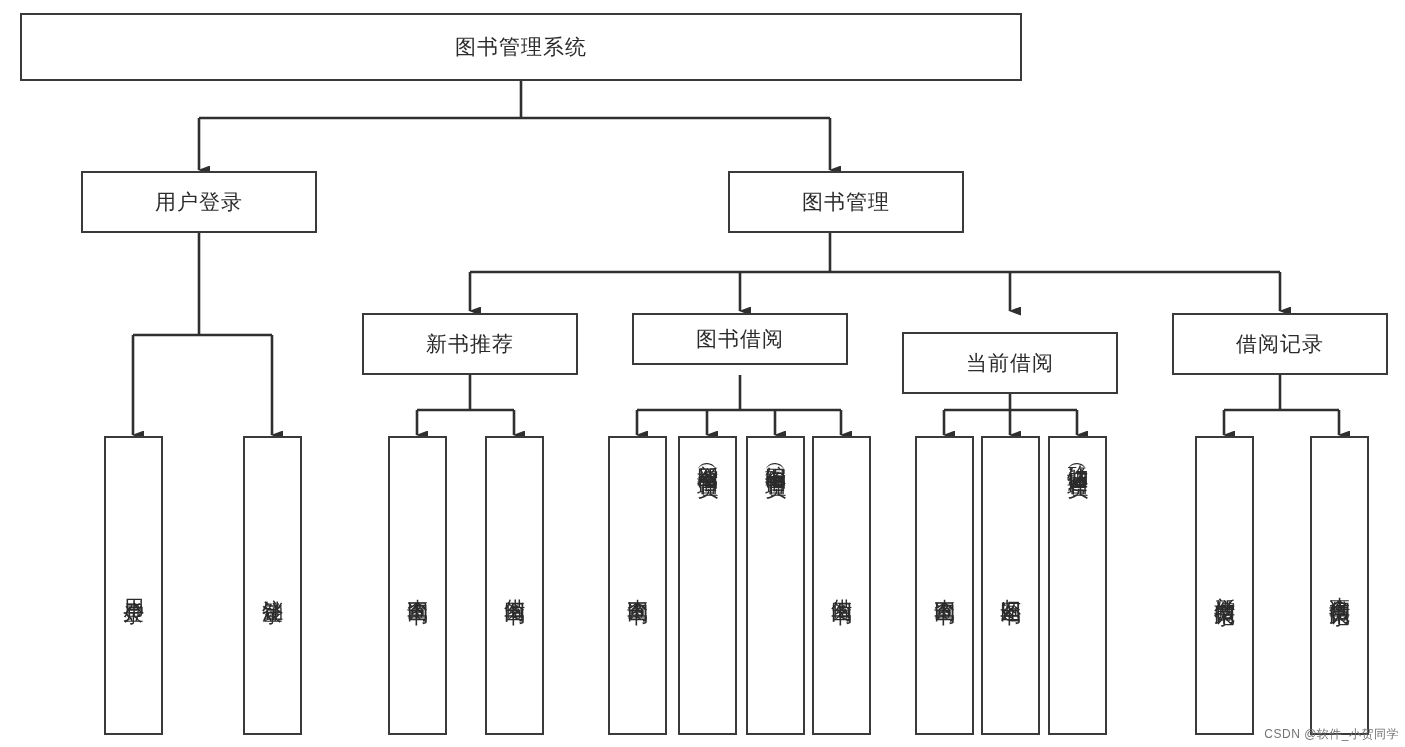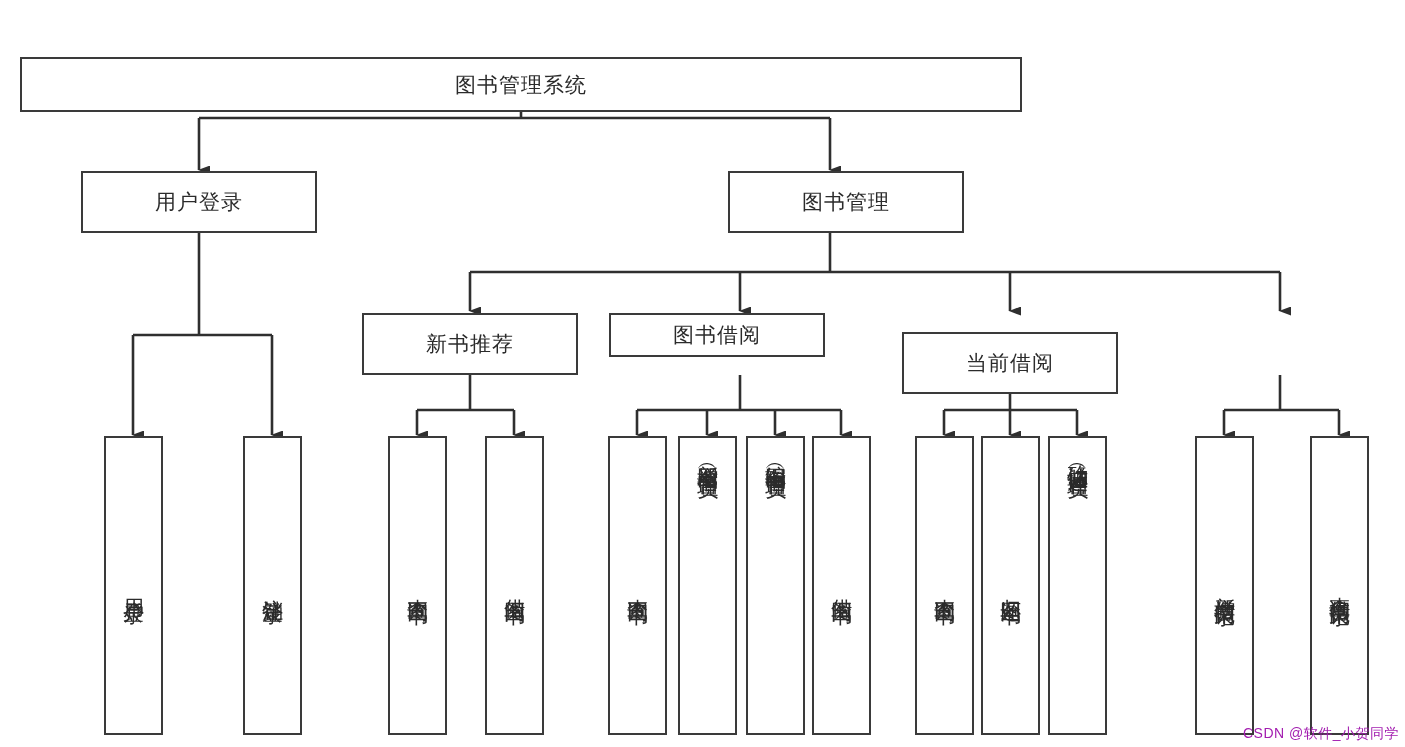--- a/index.html
+++ b/index.html
@@ -9,21 +9,21 @@
 
   .node{position:absolute;box-sizing:border-box;background:#ffffff;border:2px solid #3a3a3a;
         display:flex;align-items:center;justify-content:center;color:#2b2b2b;}
   .node.h{font-size:21px;letter-spacing:1px;}
   .node.v{padding:10px 0 10px 0;}
   .node.v .vtext{writing-mode:vertical-rl;text-orientation:upright;font-size:21px;
         line-height:1.08;letter-spacing:2px;white-space:nowrap;}
   .node.v.top .vtext{align-self:flex-start;}
   .node.v.mid .vtext{align-self:center;}
 
-  .watermark{position:absolute;right:6px;bottom:4px;font-size:14px;color:#a21caf;
+  .watermark{position:absolute;right:6px;bottom:4px;font-size:12px;color:#737373;
         letter-spacing:.5px;white-space:nowrap;}
 </style>
 </head>
 <body>
 
 <div id="canvas">
 
   <svg class="wires" viewBox="0 0 1405 747" xmlns="http://www.w3.org/2000/svg">
     <defs>
       <marker id="ar" markerWidth="10" markerHeight="12" refX="4.5" refY="11" orient="auto" markerUnits="userSpaceOnUse">
@@ -67,39 +67,42 @@
       <path d="M1010,410 L1010,435" marker-end="url(#ar)"></path>
       <path d="M1077,410 L1077,435" marker-end="url(#ar)"></path>
 
       <path d="M1280,375 L1280,410"></path>
       <path d="M1224,410 L1339,410"></path>
       <path d="M1224,410 L1224,435" marker-end="url(#ar)"></path>
       <path d="M1339,410 L1339,435" marker-end="url(#ar)"></path>
     </g>
   </svg>
 
-  <div class="node h" style="left:20px;top:13px;width:1002px;height:55px;margin-top:44px;">
+  <div class="node h" style="left:20px;top:13px;width:1002px;height:68px;">
     <span>图书管理系统</span>
   </div>
 
   <div class="node h" style="left:81px;top:171px;width:236px;height:62px;">
     <span>用户登录</span>
   </div>
   <div class="node h" style="left:728px;top:171px;width:236px;height:62px;">
     <span>图书管理</span>
   </div>
 
   <div class="node h" style="left:362px;top:313px;width:216px;height:62px;">
     <span>新书推荐</span>
   </div>
-  <div class="node h" style="left:609px;top:313px;width:216px;height:44px;align-items:center;">
+  <div class="node h" style="left:632px;top:313px;width:216px;height:52px;align-items:center;">
     <span>图书借阅</span>
   </div>
   <div class="node h" style="left:902px;top:313px;width:216px;height:62px;margin-top:19px;">
     <span>当前借阅</span>
+  </div>
+  <div class="node h" style="left:1172px;top:313px;width:216px;height:62px;">
+    <span>借阅记录</span>
   </div>
 
   <div class="node v mid" style="left:104px;top:436px;width:59px;height:299px;">
     <span class="vtext">用户登录</span>
   </div>
   <div class="node v mid" style="left:243px;top:436px;width:59px;height:299px;">
     <span class="vtext">注销登录</span>
   </div>
 
   <div class="node v mid" style="left:388px;top:436px;width:59px;height:299px;">

